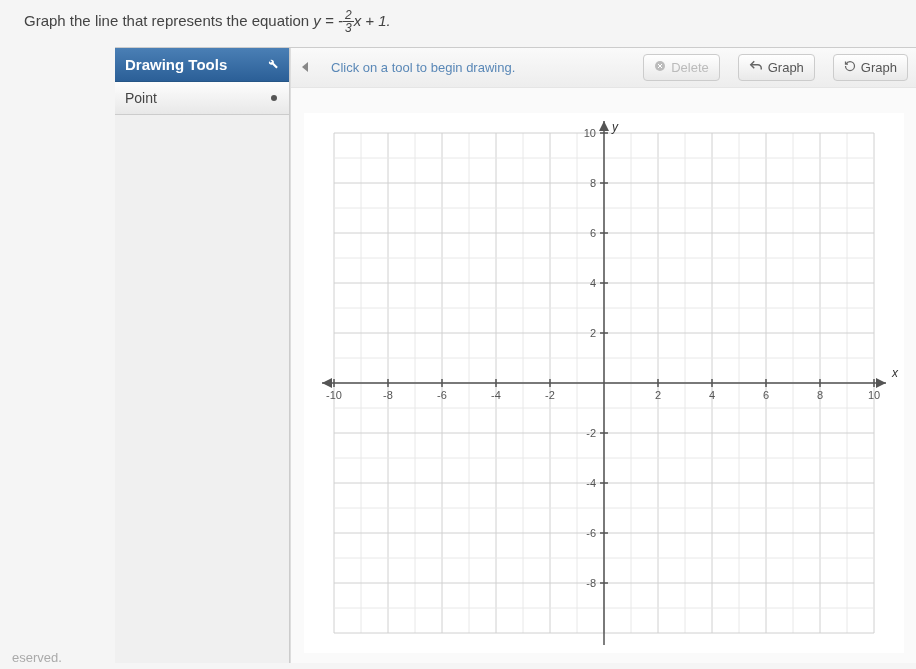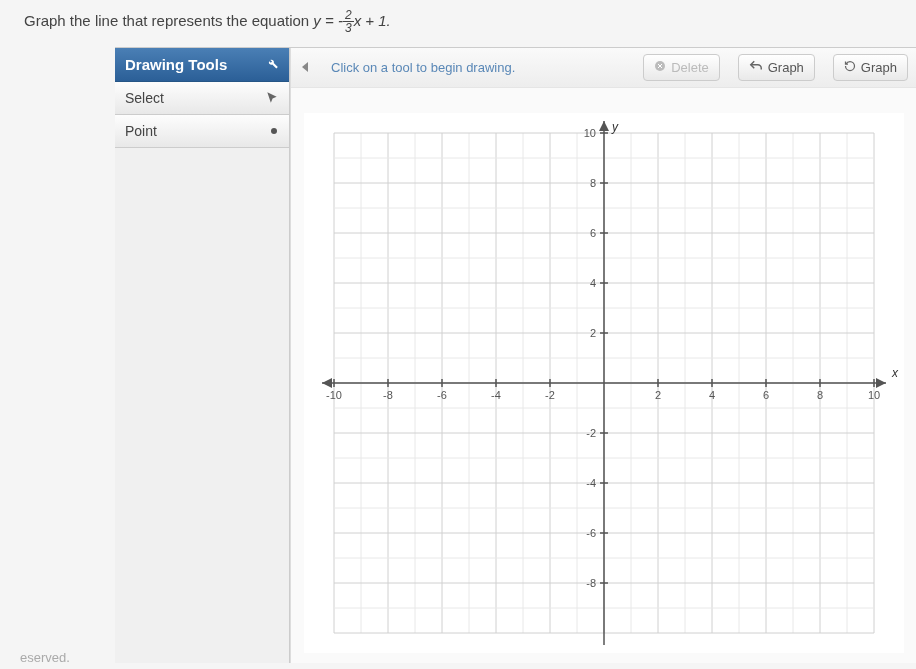--- a/index.html
+++ b/index.html
@@ -109,21 +109,21 @@
       justify-content: center;
     }
     svg.grid { background: #fff; }
     .grid line.minor { stroke: #e8e8e8; stroke-width: 1; }
     .grid line.major { stroke: #d0d0d0; stroke-width: 1; }
     .grid line.axis { stroke: #555; stroke-width: 1.5; }
     .grid .tick { font-size: 11px; fill: #555; }
     .grid .axis-lbl { font-size: 12px; fill: #333; font-style: italic; }
     .footer-frag {
       position: absolute;
-      left: 16px;
+      left: 8px;
       bottom: 0;
       color: #aaa;
       font-size: 13px;
       padding: 4px;
     }
   </style>
 </head>
 <body>
 
 <div class="problem-text">
@@ -133,28 +133,20 @@
   </span>
 </div>
 
 <div class="workspace">
   <div class="tools-col">
     <div class="tools-header">
       <span>Drawing Tools</span>
       <span class="tool-icon">
         <svg width="14" height="14" viewBox="0 0 24 24" fill="#fff">
             <path d="M22 19l-7-7c.6-1.5.3-3.3-.9-4.5-1.3-1.3-3.3-1.6-4.9-.8l2.9 2.9-2.1 2.1L7.1 8.8c-.8 1.6-.5 3.6.8 4.9 1.2 1.2 3 1.5 4.5.9l7 7 2.6-2.6z"></path>
-          </svg>
-      </span>
-    </div>
-    <div class="tool-row">
-      <span>Select</span>
-      <span class="tool-icon">
-        <svg width="14" height="14" viewBox="0 0 24 24" fill="#666">
-            <path d="M4 2l6 18 3-7 7-3z"></path>
           </svg>
       </span>
     </div>
     <div class="tool-row">
       <span>Point</span>
       <span class="tool-icon">
         <svg width="10" height="10" viewBox="0 0 10 10">
             <circle cx="5" cy="5" r="3" fill="#555"></circle>
           </svg>
       </span>

